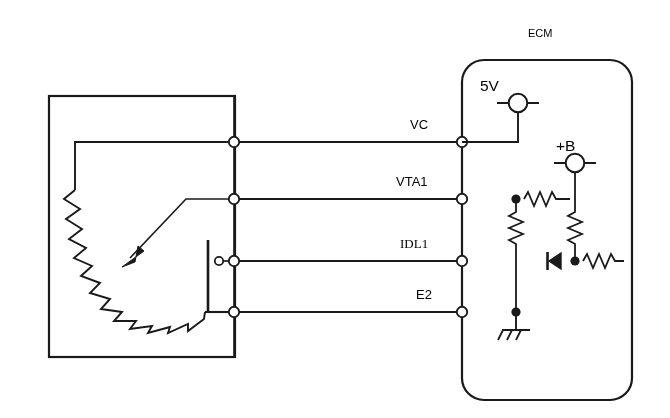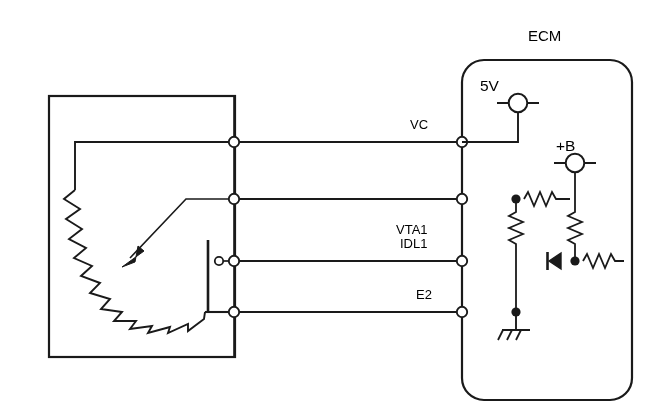--- a/index.html
+++ b/index.html
@@ -25,21 +25,21 @@
     height: 418px;
   }
   .lbl {
     position: absolute;
     color: #000000;
     font-family: "Liberation Sans", sans-serif;
     white-space: nowrap;
     line-height: 1;
   }
   .lbl-title {
-    font-size: 15px;
+    font-size: 11px;
   }
   .lbl-term {
     font-size: 13px;
   }
   .lbl-supply {
     font-size: 15.5px;
   }
 </style>
 </head>
 <body>
@@ -120,19 +120,19 @@
 
 
   <div class="lbl lbl-title" style="left:528px; top:28px;">ECM</div>
 
   <div class="lbl lbl-supply" style="left:480px; top:78px;">5V</div>
 
   <div class="lbl lbl-supply" style="left:556px; top:138px;">+B</div>
 
   <div class="lbl lbl-term" style="left:410px; top:118px;">VC</div>
 
-  <div class="lbl lbl-term" style="left:396px; top:175px;margin-top:48px;">VTA1</div>
+  <div class="lbl lbl-term" style="left:396px; top:175px;">VTA1</div>
 
-  <div class="lbl lbl-term" style="left:400px; top:237px;">IDL1</div>
+  <div class="lbl lbl-term" style="left:400px; top:237px;font-family:Liberation Serif, serif;">IDL1</div>
 
   <div class="lbl lbl-term" style="left:416px; top:288px;">E2</div>
 
 </div>
 
 </body></html>

